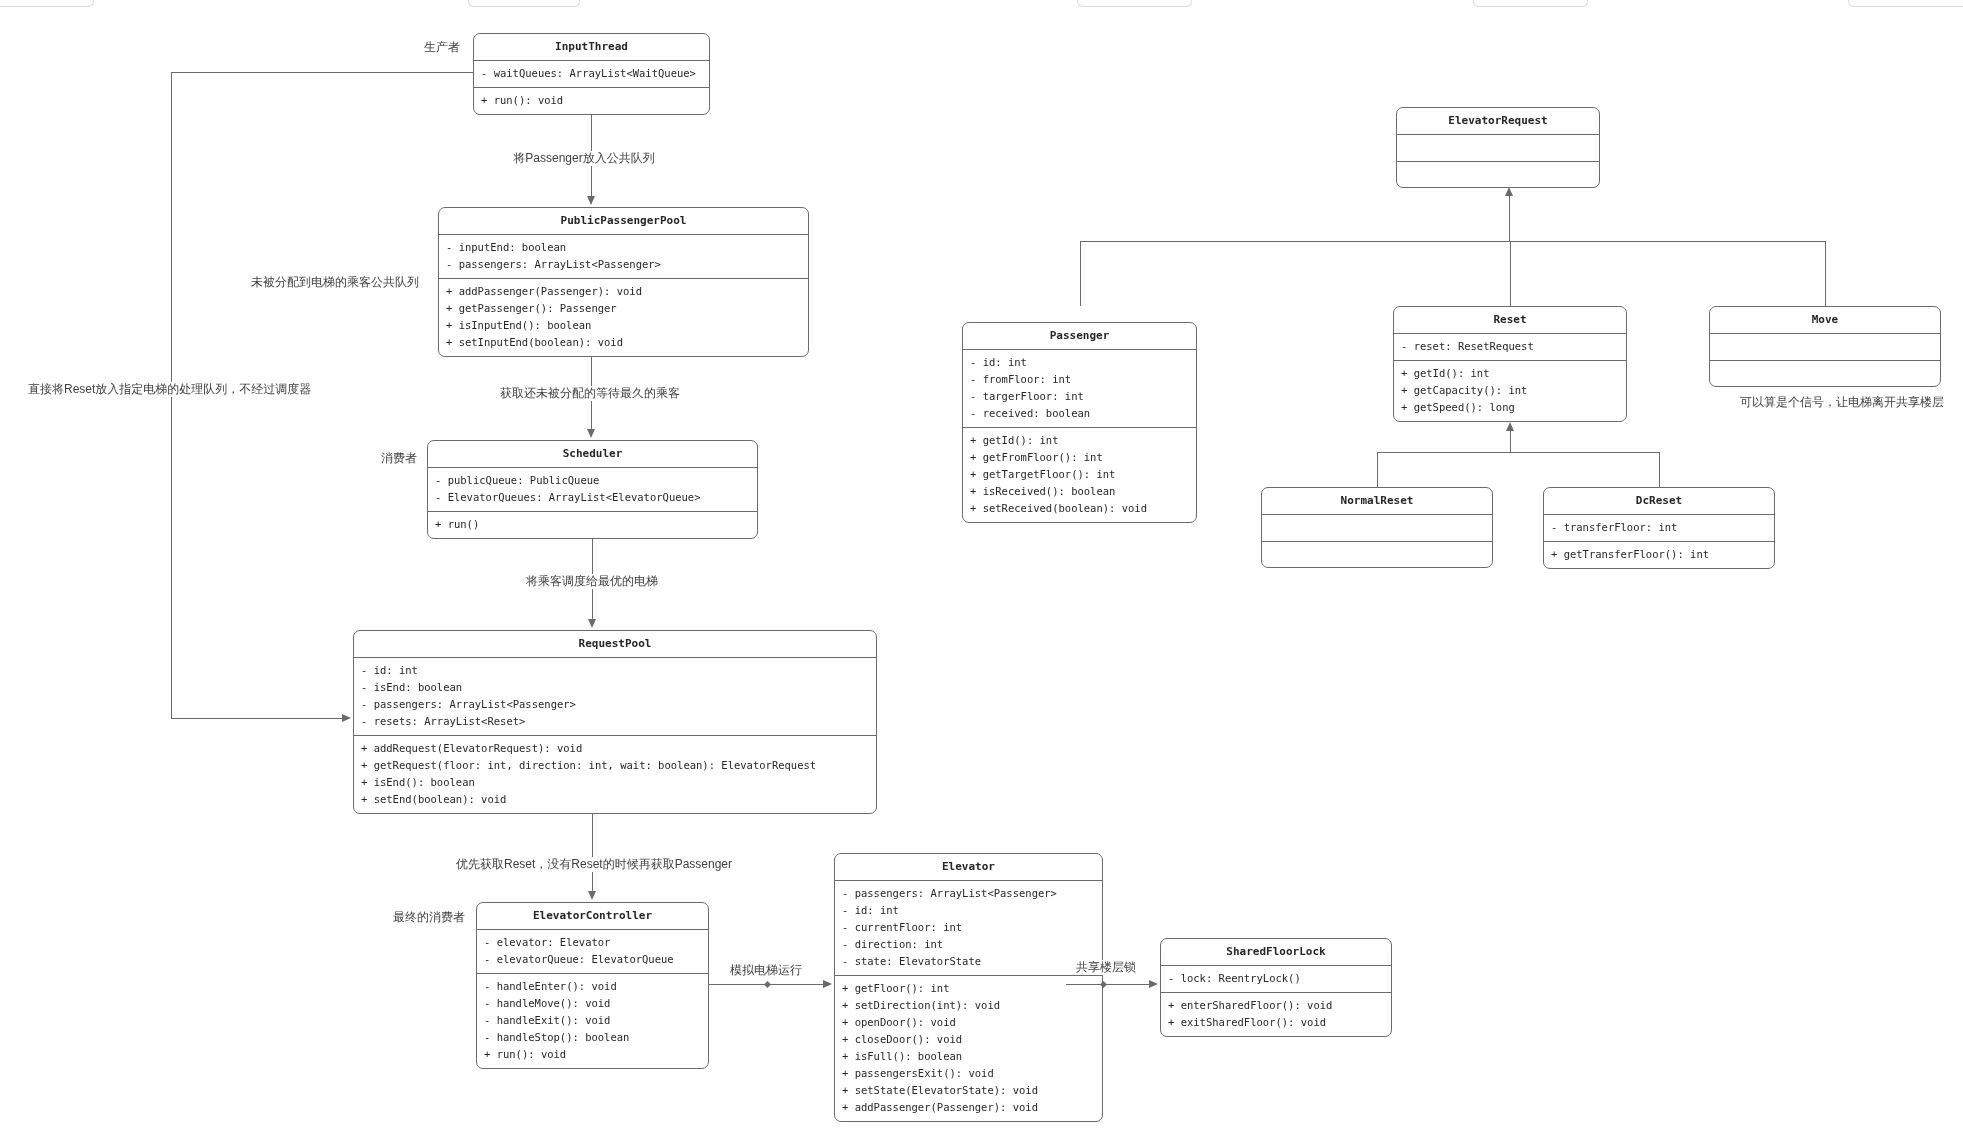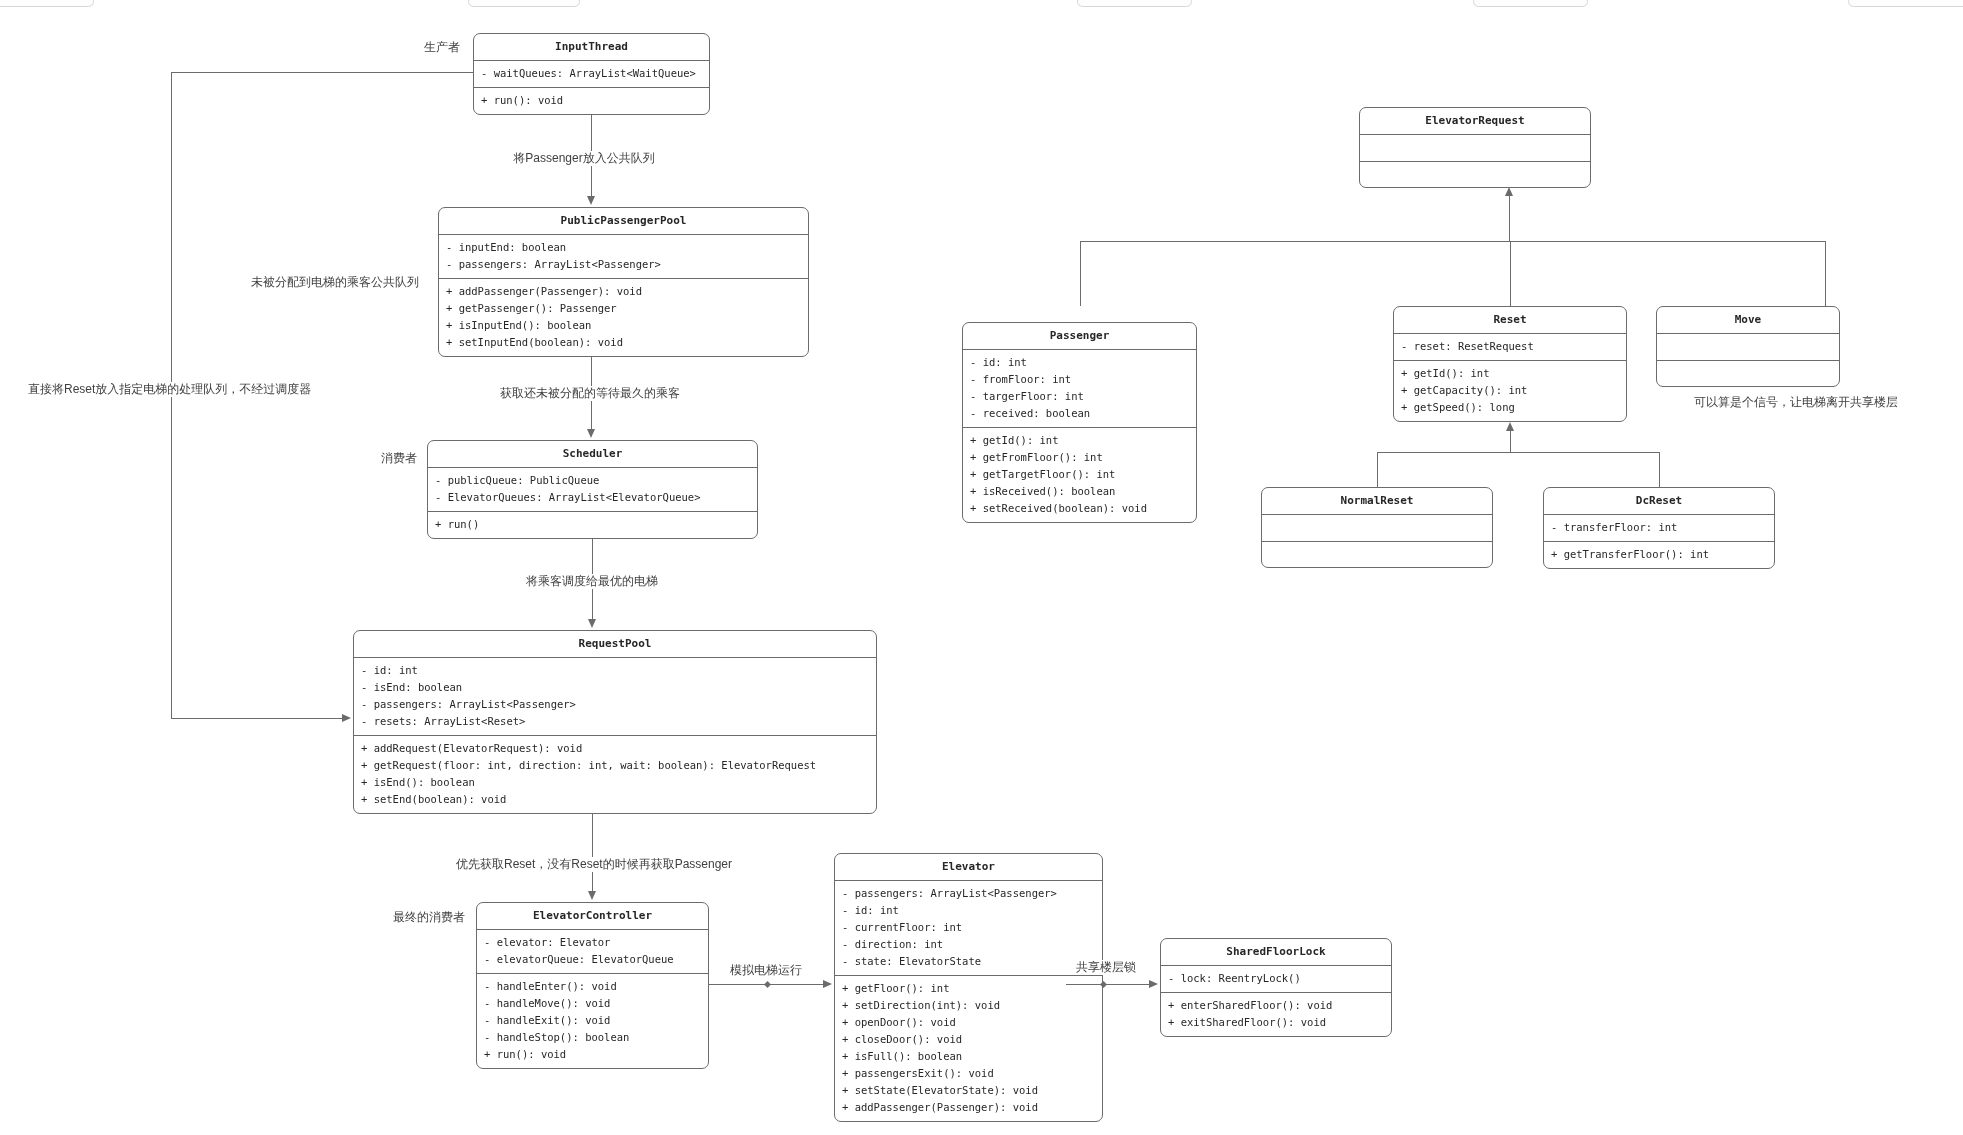--- a/index.html
+++ b/index.html
@@ -130,21 +130,21 @@
     <div class="uml-title">SharedFloorLock</div>
     <div class="uml-comp">
         <div class="member">- lock: ReentryLock()</div>
       </div>
     <div class="uml-comp">
         <div class="member">+ enterSharedFloor(): void</div>
         <div class="member">+ exitSharedFloor(): void</div>
       </div>
   </div>
 
-  <div class="uml" style="left:1359px;top:107px;width:232px">
+  <div class="uml" style="left:1396px;top:107px;width:204px">
     <div class="uml-title">ElevatorRequest</div>
     <div class="uml-comp"></div>
     <div class="uml-comp"></div>
   </div>
 
   <div class="uml" style="left:962px;top:322px;width:235px">
     <div class="uml-title">Passenger</div>
     <div class="uml-comp">
         <div class="member">- id: int</div>
         <div class="member">- fromFloor: int</div>
@@ -165,21 +165,21 @@
     <div class="uml-comp">
         <div class="member">- reset: ResetRequest</div>
       </div>
     <div class="uml-comp">
         <div class="member">+ getId(): int</div>
         <div class="member">+ getCapacity(): int</div>
         <div class="member">+ getSpeed(): long</div>
       </div>
   </div>
 
-  <div class="uml" style="left:1656px;top:306px;width:184px">
+  <div class="uml" style="left:1709px;top:306px;width:232px">
     <div class="uml-title">Move</div>
     <div class="uml-comp"></div>
     <div class="uml-comp"></div>
   </div>
 
   <div class="uml" style="left:1261px;top:487px;width:232px">
     <div class="uml-title">NormalReset</div>
     <div class="uml-comp"></div>
     <div class="uml-comp"></div>
   </div>
@@ -236,15 +236,15 @@
   <div class="ln" style="left:1377px;top:452px;width:1px;height:35px"></div>
   <div class="ln" style="left:1659px;top:452px;width:1px;height:35px"></div>
   <div class="ln" style="left:1510px;top:431px;width:1px;height:21px"></div>
   <div class="ar up" style="left:1506px;top:422px"></div>
 
   <div class="note" style="left:424px;top:40px">生产者</div>
   <div class="note" style="left:251px;top:275px">未被分配到电梯的乘客公共队列</div>
   <div class="note" style="left:381px;top:451px">消费者</div>
   <div class="note" style="left:25px;top:382px;background:#fff;padding:0 3px">直接将Reset放入指定电梯的处理队列，不经过调度器</div>
   <div class="note" style="left:393px;top:910px">最终的消费者</div>
-  <div class="note" style="left:1694px;top:395px">可以算是个信号，让电梯离开共享楼层</div>
+  <div class="note" style="left:1740px;top:395px">可以算是个信号，让电梯离开共享楼层</div>
 
 </div>
 
 </body></html>

